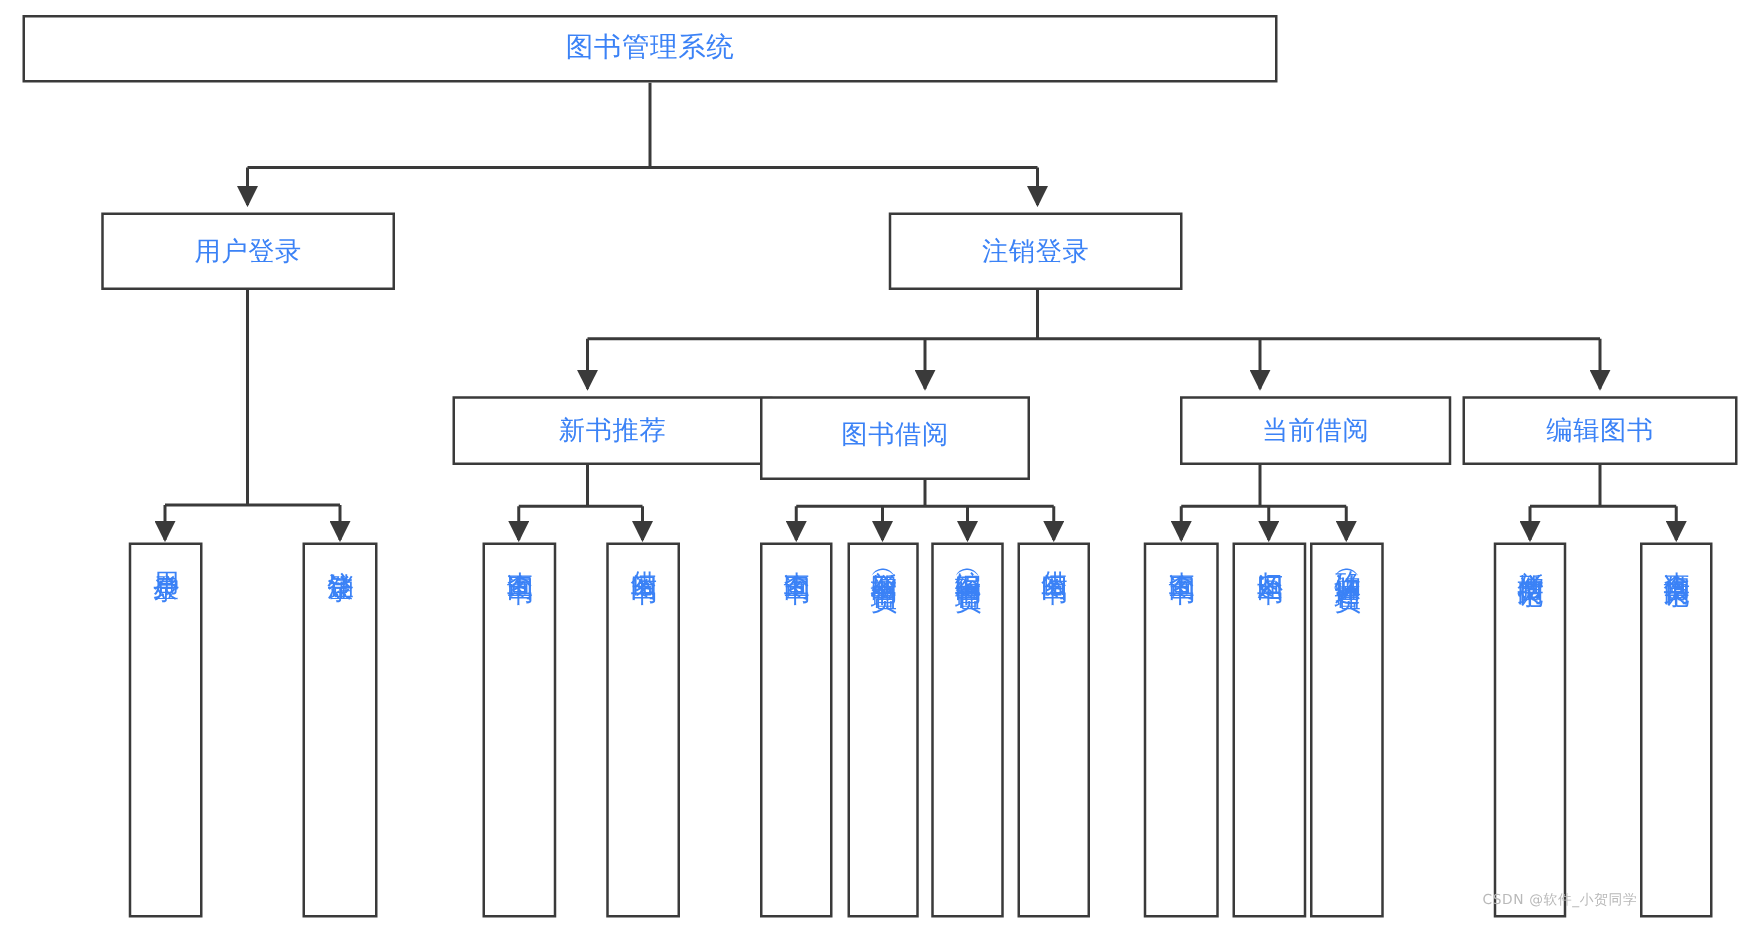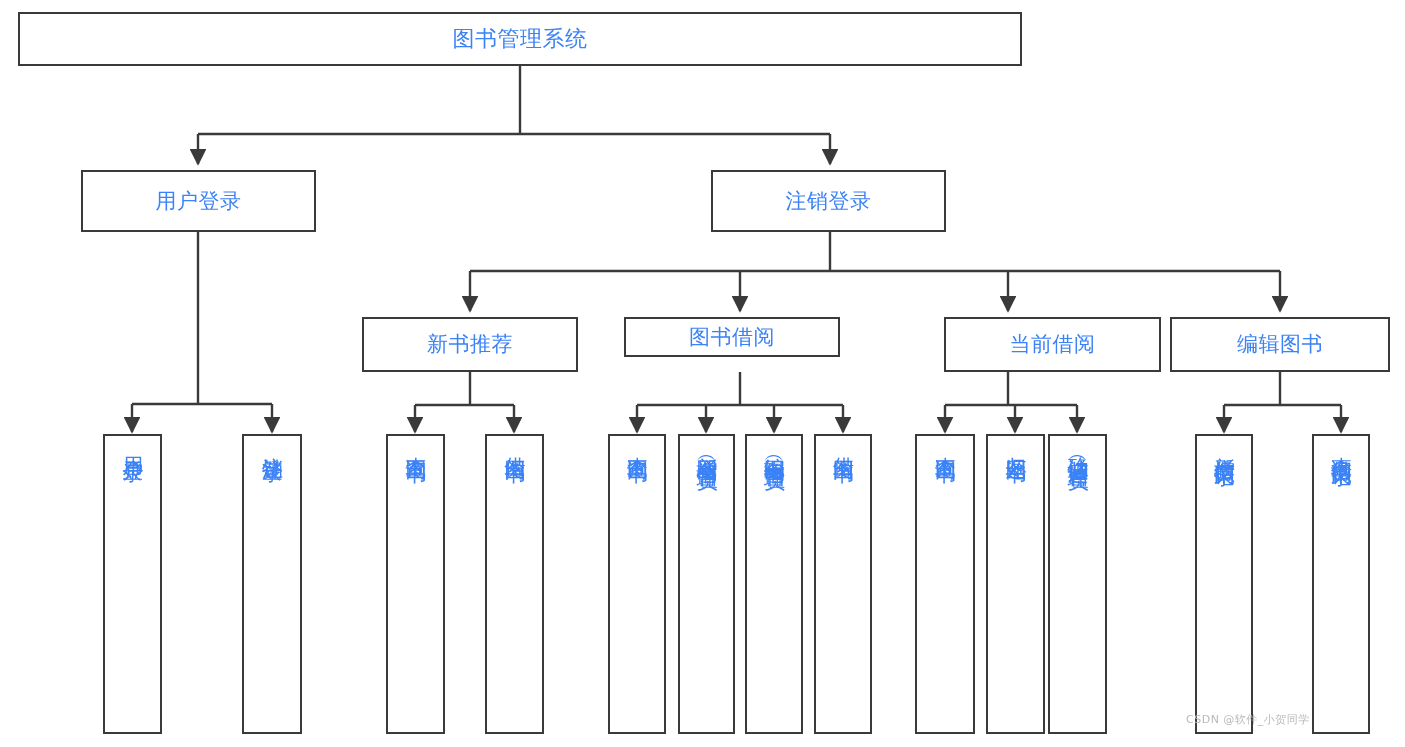--- a/index.html
+++ b/index.html
@@ -127,25 +127,25 @@
   </div>
 
   <div class="node horiz" style="left:81px; top:170px; width:235px; height:62px;">
     <span class="lbl">用户登录</span>
   </div>
 
   <div class="node horiz" style="left:711px; top:170px; width:235px; height:62px;">
     <span class="lbl">注销登录</span>
   </div>
 
-  <div class="node horiz" style="left:362px; top:317px; width:216px; height:55px;">
+  <div class="node horiz" style="left:362px; top:317px; width:256px; height:55px;">
     <span class="lbl">新书推荐</span>
   </div>
 
-  <div class="node horiz" style="left:624px; top:317px; width:216px; height:40px;">
+  <div class="node horiz" style="left:608px; top:317px; width:216px; height:67px;font-family:Liberation Mono, monospace;">
     <span class="lbl">图书借阅</span>
   </div>
 
   <div class="node horiz" style="left:944px; top:317px; width:217px; height:55px;">
     <span class="lbl">当前借阅</span>
   </div>
 
   <div class="node horiz" style="left:1170px; top:317px; width:220px; height:55px;">
     <span class="lbl">编辑图书</span>
   </div>

